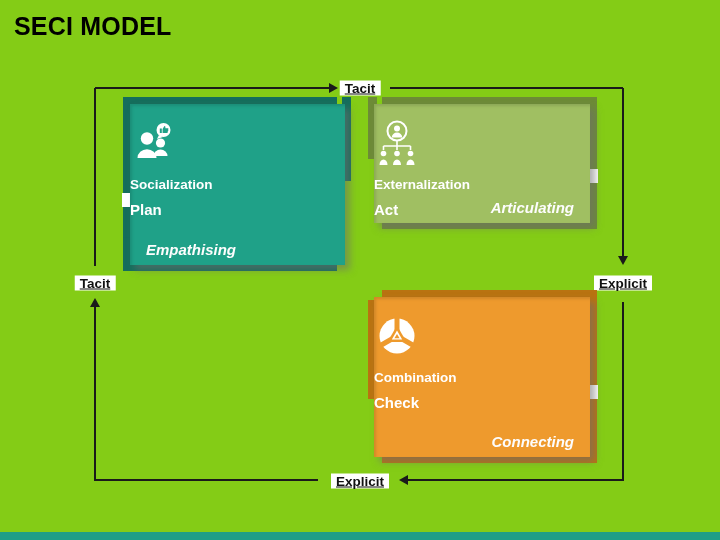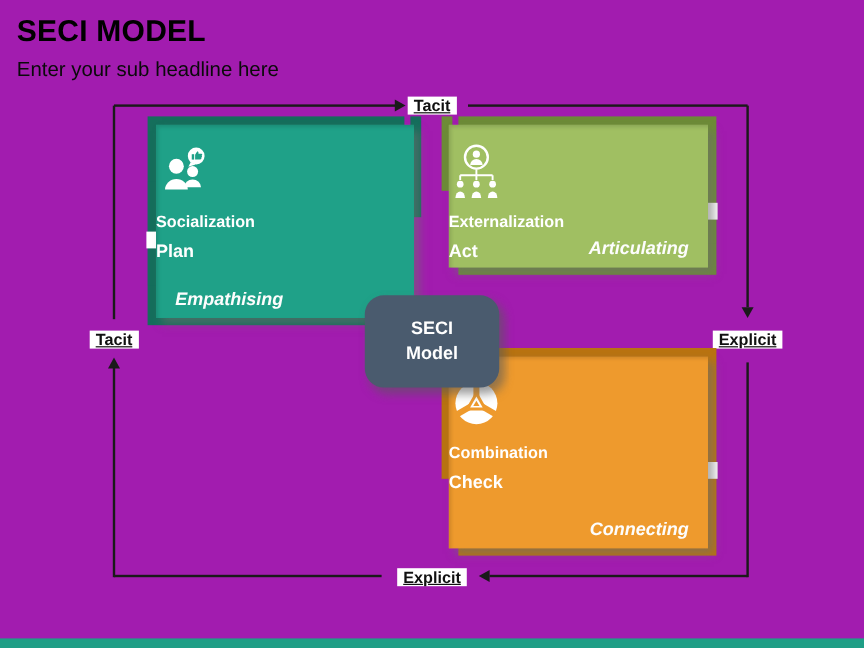--- a/index.html
+++ b/index.html
@@ -1,17 +1,17 @@
 <!DOCTYPE html>
 <html><head>
 <meta charset="utf-8">
 <style>
   html,body{margin:0;padding:0;}
   body{font-family:"Liberation Sans",sans-serif;background:#ffffff;}
-  .stage{position:relative;width:720px;height:540px;background:#a21caf;overflow:hidden;}
+  .stage{position:relative;width:720px;height:540px;background:#84cc16;overflow:hidden;}
 
   .page-title{position:absolute;left:14px;top:12px;font-size:25px;font-weight:800;color:#000;letter-spacing:.2px;}
   .page-subtitle{position:absolute;left:14px;top:48px;font-size:17px;color:#0a0a0a;}
 
   
   .hline,.vline{position:absolute;background:#1a1a1a;}
   .hline{height:2px;}
   .vline{width:2px;}
   .ah{position:absolute;width:0;height:0;}
   .ah-right{border-top:5px solid transparent;border-bottom:5px solid transparent;border-left:9px solid #1a1a1a;}
@@ -51,21 +51,20 @@
     text-align:center;color:#fff;font-size:15px;font-weight:700;line-height:1.35;white-space:pre-line;z-index:5;}
 
   .footer-bar{position:absolute;left:0;right:0;bottom:0;height:8px;}
 </style>
 </head>
 <body>
 
 <div class="stage">
 
   <div class="page-title">SECI MODEL</div>
-  <div class="page-subtitle">Enter your sub headline here</div>
 
   <div class="hline" style="left:95px;top:87px;width:235px;"></div>
   <div class="ah ah-right" style="left:329px;top:83px;"></div>
   <div class="hline" style="left:390px;top:87px;width:233px;"></div>
 
   <div class="vline" style="left:94px;top:88px;height:178px;"></div>
   <div class="ah ah-up" style="left:90px;top:298px;"></div>
   <div class="vline" style="left:94px;top:306px;height:175px;"></div>
 
   <div class="vline" style="left:622px;top:88px;height:168px;"></div>
@@ -150,18 +149,16 @@
           <path d="M23 17.5 L28.2 26.5 L17.8 26.5 z" fill="#fff"></path>
           <path d="M23 21 L25.6 25.3 L20.4 25.3 z" fill="var(--c)"></path>
         </svg>
       </div>
       <div class="card-title">Combination</div>
       <div class="card-action">Check</div>
       <div class="card-caption caption-right">Connecting</div>
     </div>
   </div>
 
-  <div class="center-box" style="background: rgb(74, 91, 110);">SECI
-Model</div>
 
   <div class="footer-bar" style="background: rgb(31, 158, 134);"></div>
 
 </div>
 
 </body></html>

